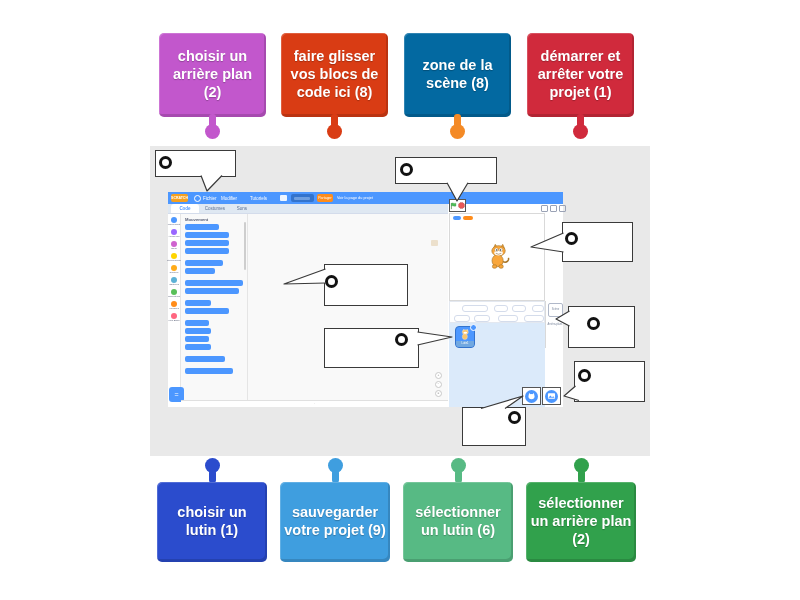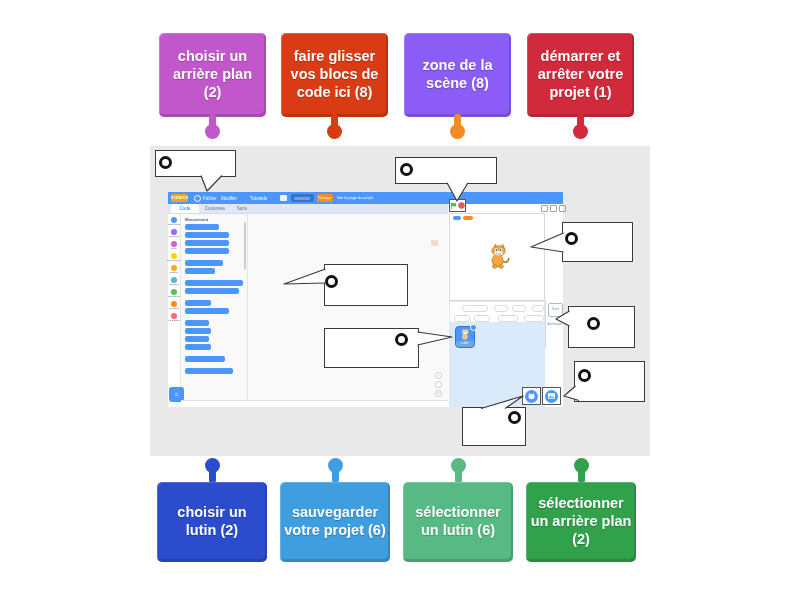--- a/index.html
+++ b/index.html
@@ -302,37 +302,37 @@
 <div class="ring" style="left:400px;top:163px"></div>
 <div class="ring" style="left:565px;top:232px"></div>
 <div class="ring" style="left:325px;top:275px"></div>
 <div class="ring" style="left:395px;top:333px"></div>
 <div class="ring" style="left:587px;top:317px"></div>
 <div class="ring" style="left:578px;top:369px"></div>
 <div class="ring" style="left:508px;top:411px"></div>
 
 <div class="label-card" style="left: 159px; top: 33px; background: rgb(194, 87, 204);">choisir un arrière plan (2)</div>
 <div class="label-card" style="left: 281px; top: 33px; background: rgb(217, 60, 20);">faire glisser vos blocs de code ici (8)</div>
-<div class="label-card" style="left: 404px; top: 33px; background: #8b5cf6;">zone de la scène (8)</div>
+<div class="label-card" style="left: 404px; top: 33px; background: #0369a1;">zone de la scène (8)</div>
 <div class="label-card" style="left: 527px; top: 33px; background: rgb(208, 42, 60);">démarrer et arrêter votre projet (1)</div>
 
 <div class="pin-stem" style="left: 209px; top: 114px; background: rgb(194, 87, 204);"></div>
 <div class="pin-ball" style="left: 205px; top: 124px; background: rgb(194, 87, 204);"></div>
 <div class="pin-stem" style="left: 331px; top: 114px; background: rgb(217, 60, 20);"></div>
 <div class="pin-ball" style="left: 327px; top: 124px; background: rgb(217, 60, 20);"></div>
 <div class="pin-stem" style="left: 454px; top: 114px; background: rgb(244, 138, 38);"></div>
 <div class="pin-ball" style="left: 450px; top: 124px; background: rgb(244, 138, 38);"></div>
 <div class="pin-stem" style="left: 577px; top: 114px; background: rgb(208, 42, 60);"></div>
 <div class="pin-ball" style="left: 573px; top: 124px; background: rgb(208, 42, 60);"></div>
 
 <div class="pin-ball" style="left: 205px; top: 458px; background: rgb(43, 76, 205);"></div>
 <div class="pin-stem" style="left: 209px; top: 470px; background: rgb(43, 76, 205);"></div>
 <div class="pin-ball" style="left: 328px; top: 458px; background: rgb(63, 158, 223);"></div>
 <div class="pin-stem" style="left: 332px; top: 470px; background: rgb(63, 158, 223);"></div>
 <div class="pin-ball" style="left: 451px; top: 458px; background: rgb(87, 186, 132);"></div>
 <div class="pin-stem" style="left: 455px; top: 470px; background: rgb(87, 186, 132);"></div>
 <div class="pin-ball" style="left: 574px; top: 458px; background: rgb(49, 161, 76);"></div>
 <div class="pin-stem" style="left: 578px; top: 470px; background: rgb(49, 161, 76);"></div>
 
-<div class="label-card bottom" style="left: 157px; top: 482px; background: rgb(43, 76, 205);">choisir un lutin (2)</div>
-<div class="label-card bottom" style="left: 280px; top: 482px; background: rgb(63, 158, 223);">sauvegarder votre projet (6)</div>
+<div class="label-card bottom" style="left: 157px; top: 482px; background: rgb(43, 76, 205);">choisir un lutin (1)</div>
+<div class="label-card bottom" style="left: 280px; top: 482px; background: rgb(63, 158, 223);">sauvegarder votre projet (9)</div>
 <div class="label-card bottom" style="left: 403px; top: 482px; background: rgb(87, 186, 132);">sélectionner un lutin (6)</div>
 <div class="label-card bottom" style="left: 526px; top: 482px; background: rgb(49, 161, 76);">sélectionner un arrière plan (2)</div>
 
 </body></html>

